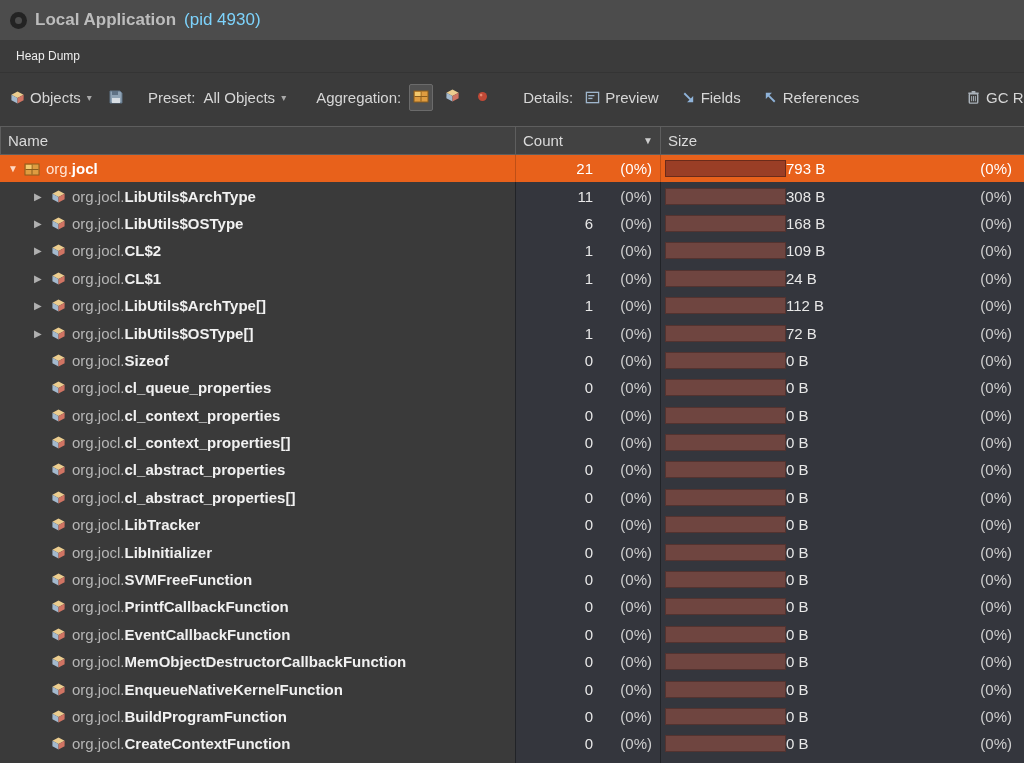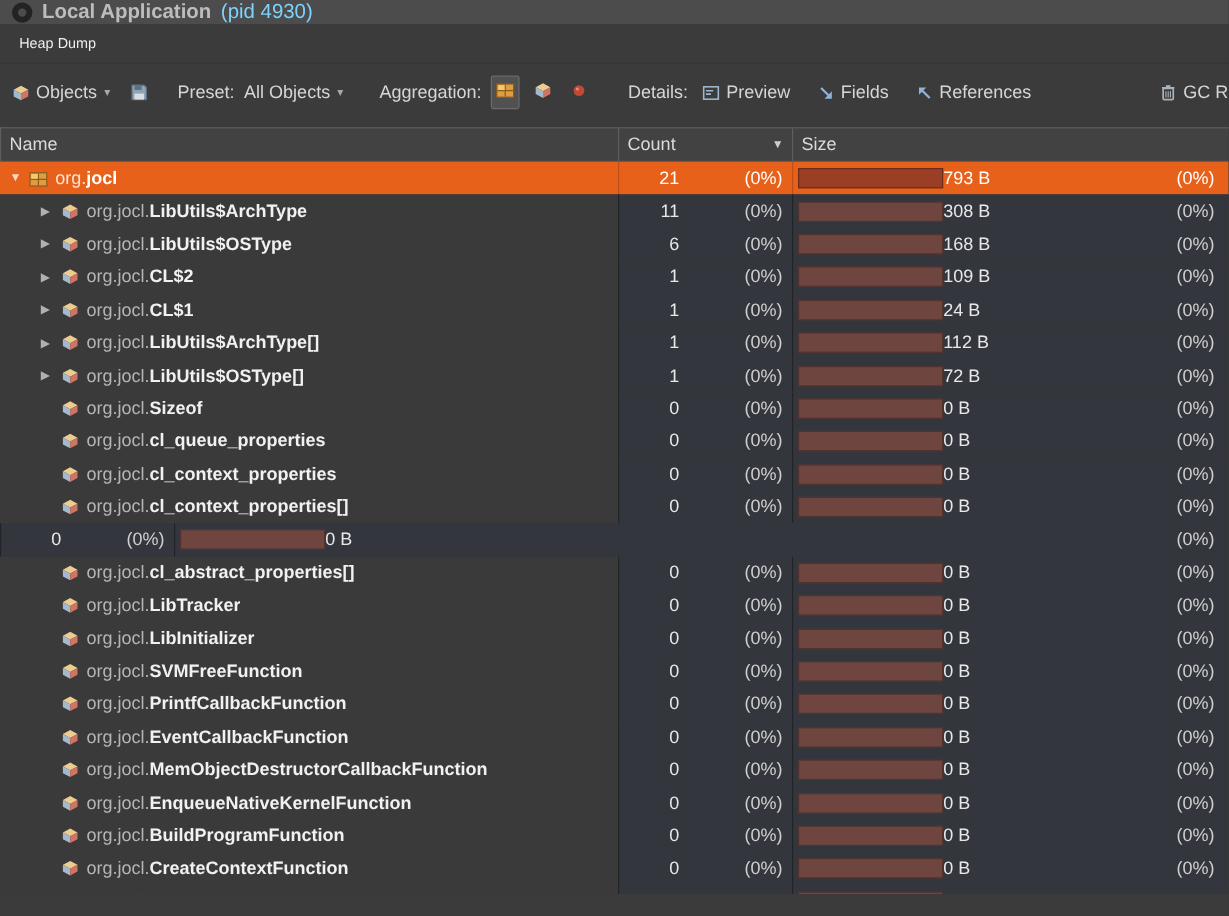--- a/index.html
+++ b/index.html
@@ -5,21 +5,21 @@
   * { box-sizing: border-box; margin: 0; padding: 0; }
   html, body {
     width: 1024px; height: 763px; overflow: hidden;
     background: #3b3b3b;
     font-family: "Liberation Sans", sans-serif;
   }
   .screen { position: relative; width: 1024px; height: 763px; }
 
   
   .titlebar {
-    height: 20px; background: #4c4c4c;
+    height: 40px; background: #4c4c4c;
     display: flex; align-items: center; padding: 0 10px; gap: 8px;
   }
   .app-icon {
     width: 17px; height: 17px; border-radius: 50%;
     background: #232323; position: relative; flex: 0 0 17px;
   }
   .app-icon::after {
     content: ""; position: absolute; inset: 5px; border-radius: 50%; background: #4c4c4c;
   }
   .title-text { font-size: 17px; font-weight: bold; color: #bdbdbd; }
@@ -63,21 +63,21 @@
   .th-name { width: 515px; }
   .th-count { width: 145px; }
   .th-size { flex: 1; border-right: none; }
   .th-count .sort { margin-left: auto; margin-right: 7px; font-size: 10px; color: #cdcdcd; }
 
   .tbody { height: 610px; overflow: hidden; font-size: 15px; }
   .row { display: flex; height: 27.4px; flex: 0 0 27.4px; }
   .cell { display: flex; align-items: center; overflow: hidden; }
   .c-name { width: 515px; padding-left: 8px; background: #3a3a3a; white-space: nowrap; }
   .c-count, .c-size { background: #34363d; border-left: 1px solid rgba(0,0,0,0.35); }
-  .c-count { width: 145px; padding-right: 8px; gap: 27px; }
+  .c-count { width: 145px; padding-right: 8px; }
   .c-size { flex: 1; padding-right: 12px; }
 
   .expander { flex: 0 0 16px; width: 16px; font-size: 10px; color: #b0b0b0; cursor: default; }
   .tree-icon { flex: 0 0 16px; width: 16px; height: 16px; margin-right: 6px;
                display: inline-flex; align-items: center; justify-content: center; }
   .row-label { white-space: nowrap; overflow: hidden; }
   .prefix { color: #b5b5b5; }
   .cname  { color: #f1f1f1; font-weight: bold; }
 
   .count-val { flex: 1; text-align: right; color: #e8e8e8; }
@@ -475,20 +475,32 @@
             <span class="count-val">0</span>
             <span class="count-pct">(0%)</span>
           </div>
           <div class="cell c-size">
             <span class="size-bar"></span>
             <span class="size-val">0 B</span>
             <span class="size-pct">(0%)</span>
           </div>
         </div>
         <div class="row">
+          <div class="cell c-name">
+            <span style="flex: 0 0 26px; width: 26px;"></span>
+            <span class="expander"></span>
+            <span class="tree-icon">
+              <svg width="15" height="15" viewBox="0 0 16 16">
+                <polygon points="8,1.5 14.5,5 8,8.5 1.5,5" fill="#eccd8f"></polygon>
+                <polygon points="1.5,5 8,8.5 8,14.5 1.5,11" fill="#a3b9ce"></polygon>
+                <polygon points="14.5,5 8,8.5 8,14.5 14.5,11" fill="#d07463"></polygon>
+              </svg>
+            </span>
+            <span class="row-label"><span class="prefix">org.jocl.</span><span class="cname">cl_abstract_properties</span></span>
+          </div>
           <div class="cell c-count">
             <span class="count-val">0</span>
             <span class="count-pct">(0%)</span>
           </div>
           <div class="cell c-size">
             <span class="size-bar"></span>
             <span class="size-val">0 B</span>
             <span class="size-pct">(0%)</span>
           </div>
         </div>

